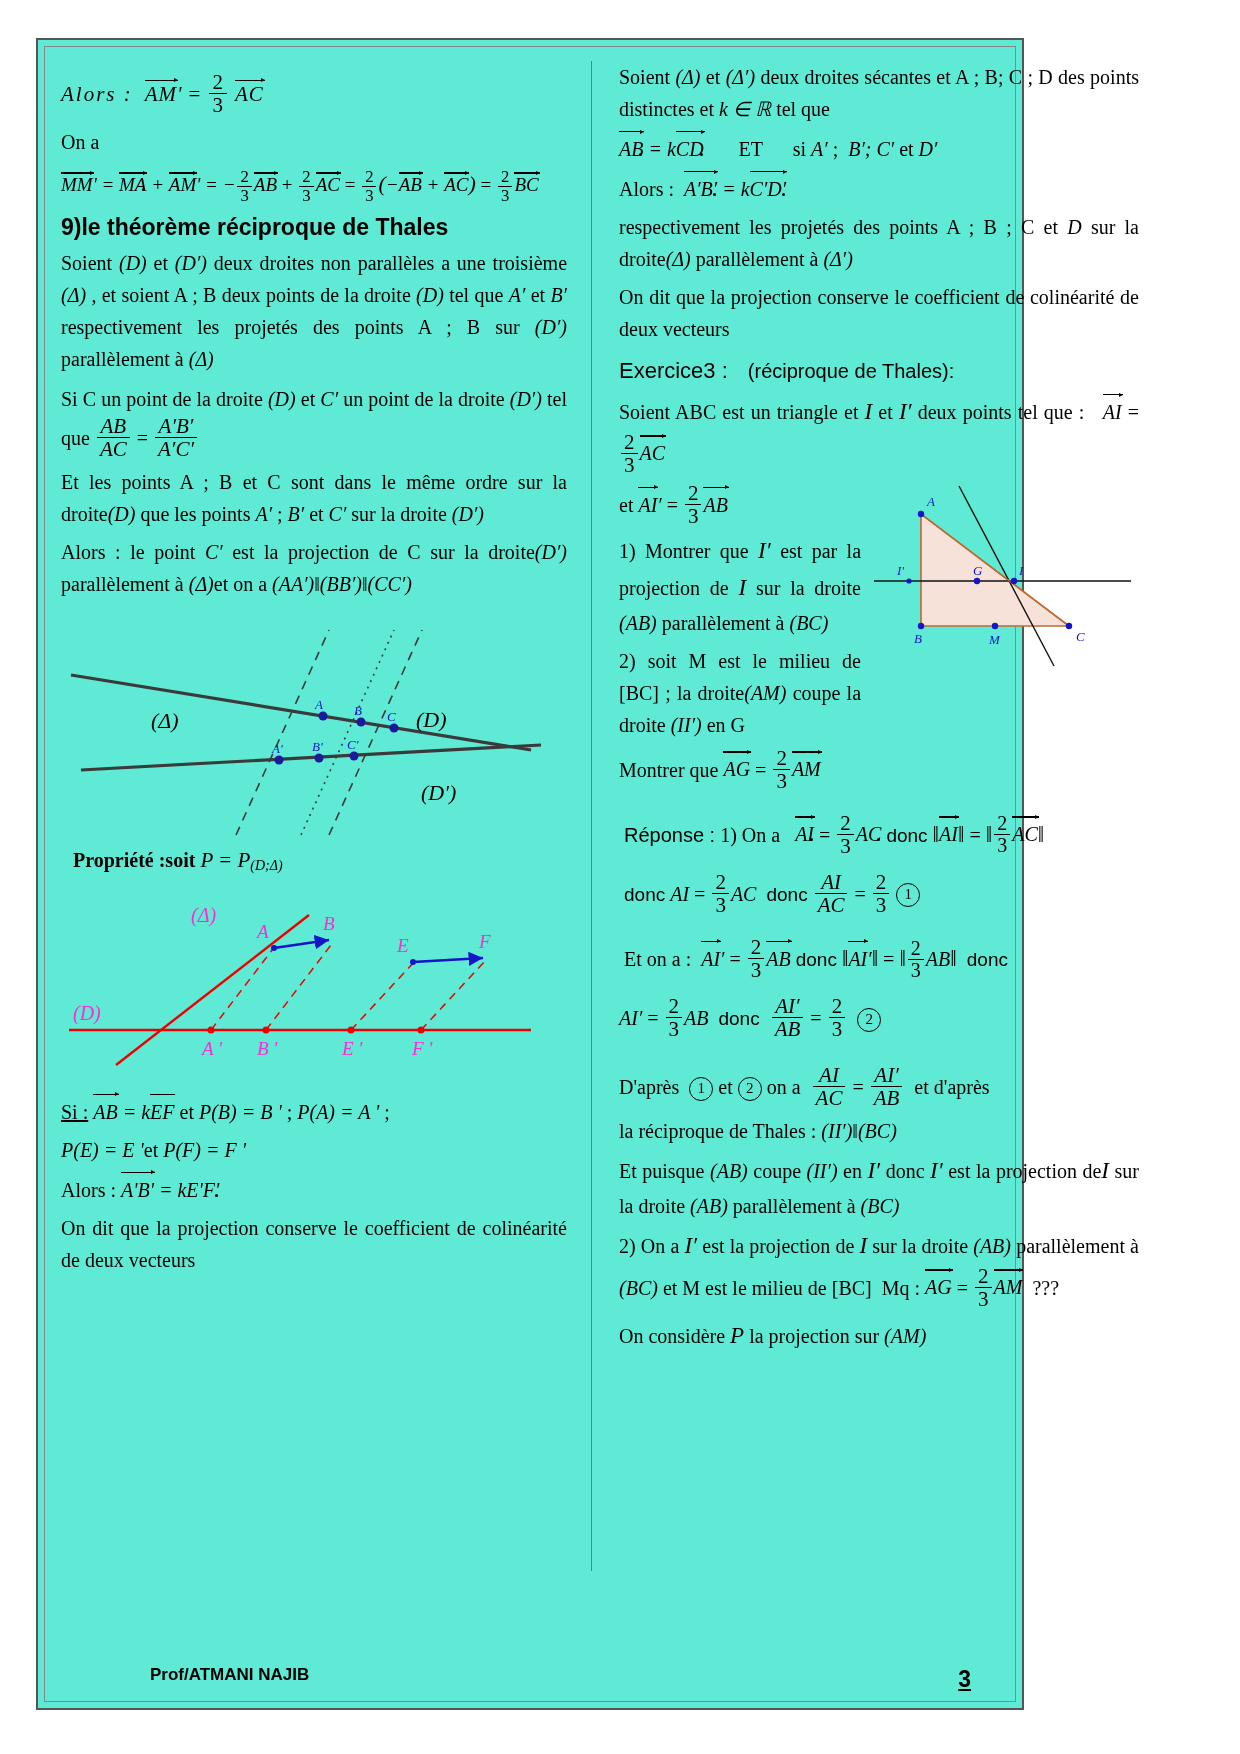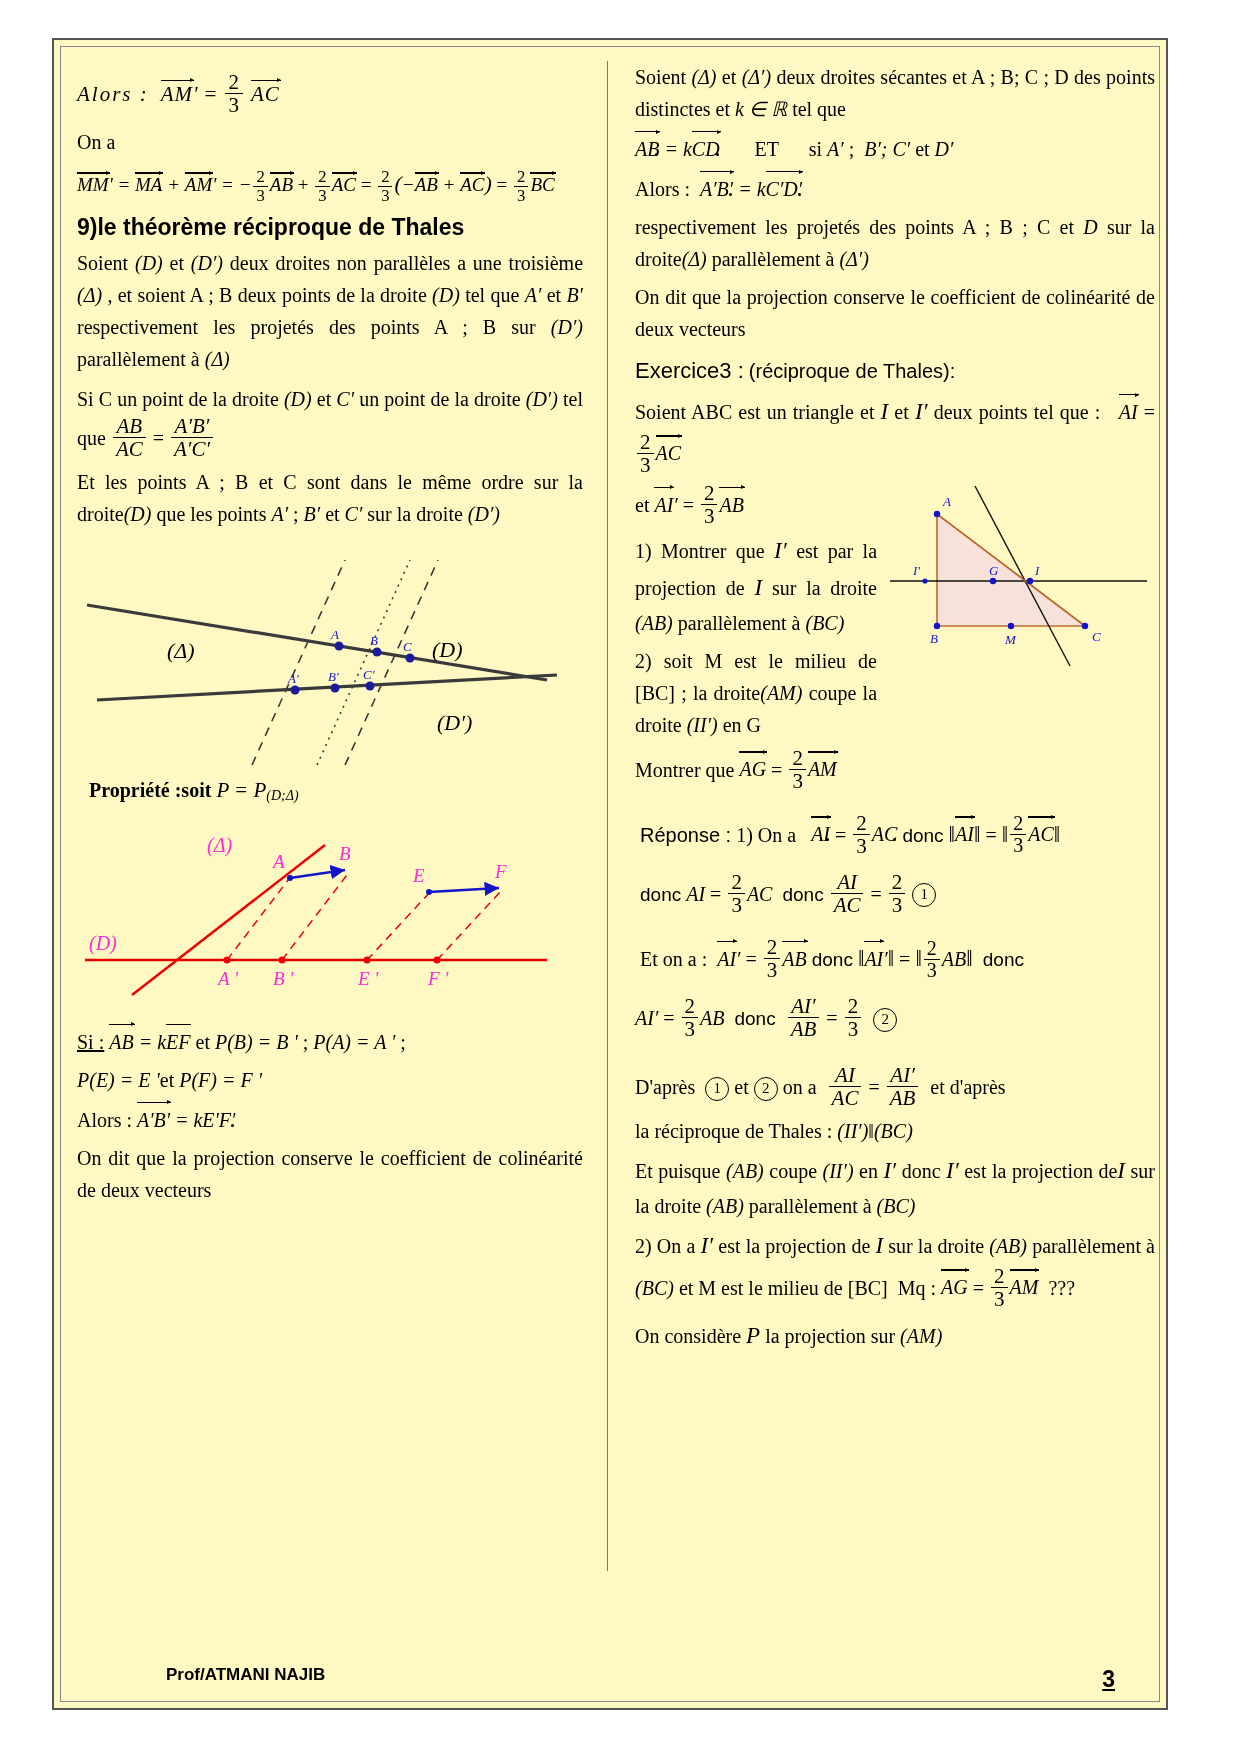--- a/index.html
+++ b/index.html
@@ -5,25 +5,25 @@
   html,body{margin:0;padding:0;}
   body{
     width:1240px;height:1754px;
     background:#ffffff;
     font-family:"Liberation Serif", serif;
     color:#000;
     position:relative;
   }
   .page{
     position:absolute;
-    left:52px;top:38px;
-    width:1116px;height:1672px;
+    left:36px;top:38px;
+    width:988px;height:1672px;
     border:2px solid #555;
     box-sizing:border-box;
-    background:#fef9c3;
+    background:#5eead4;
   }
   .inner{
     position:absolute;
     left:6px;top:6px;right:6px;bottom:6px;
     border:1px solid #888;
     box-sizing:border-box;
   }
   .cols{
     position:absolute;
     left:16px;top:14px;
@@ -118,20 +118,21 @@
      <p class="t just">Soient <span class="math">(D)</span> et <span class="math">(D′)</span> deux droites non parallèles a une troisième <span class="math">(Δ)</span> , et soient A ; B deux points de la droite <span class="math">(D)</span> tel que <span class="math">A′</span> et <span class="math">B′</span> respectivement les projetés des points A ; B sur <span class="math">(D′)</span> parallèlement à <span class="math">(Δ)</span></p>
 
      <p class="t just" style="margin-top:8px;">Si C un point de la droite <span class="math">(D)</span> et <span class="math">C′</span> un point de la droite <span class="math">(D′)</span> tel que
        <span class="frac" style="font-size:21px;"><span class="num math">AB</span><span class="den math">AC</span></span>
        =
        <span class="frac" style="font-size:21px;"><span class="num math">A′B′</span><span class="den math">A′C′</span></span>
      </p>
 
      <p class="t just" style="margin-top:6px;">Et les points A ; B et C sont dans le même ordre sur la droite<span class="math">(D)</span> que les points <span class="math">A′</span> ; <span class="math">B′</span> et <span class="math">C′</span> sur la droite <span class="math">(D′)</span></p>
 
+     <p class="t just" style="margin-top:6px;">Alors : le point <span class="math">C′</span> est la projection de C sur la droite<span class="math">(D′)</span> parallèlement à <span class="math">(Δ)</span>et on a <span class="math">(AA′)‖(BB′)‖(CC′)</span></p>
 
      <div class="fig">
        <svg width="500" height="230" viewBox="0 0 500 230">
 
          <line x1="10" y1="65" x2="470" y2="140" stroke="#3a3a3a" stroke-width="3.2"></line>
 
          <line x1="20" y1="160" x2="480" y2="135" stroke="#3a3a3a" stroke-width="3.2"></line>
 
          <line x1="175" y1="225" x2="268" y2="20" stroke="#3a3a3a" stroke-width="1.6" stroke-dasharray="9,7"></line>
          <line x1="240" y1="225" x2="333" y2="20" stroke="#3a3a3a" stroke-width="1.6" stroke-dotted="1" stroke-dasharray="2,5"></line>
@@ -226,21 +227,21 @@
      </p>
 
      <p class="t">Alors : &nbsp;<span class="math"><span class="vec">A′B′</span><span class="dotv"></span> = k<span class="vec">C′D′</span><span class="dotv"></span></span></p>
 
      <p class="t just">respectivement les projetés des points A ; B ; C et <span class="math">D</span> sur la droite<span class="math">(Δ)</span> parallèlement à <span class="math">(Δ′)</span></p>
 
      <p class="t just">On dit que la projection conserve le coefficient de colinéarité de deux vecteurs</p>
 
      <p class="t" style="margin-top:8px;">
        <span class="sans bold" style="font-size:22px;">Exercice3 :</span>
-       <span class="sans" style="font-size:20px;">(réciproque de Thales):</span>
+       <span class="sans" style="font-size:20px;margin-left:15px;">(réciproque de Thales):</span>
      </p>
 
      <p class="t just">Soient ABC est un triangle et <span class="math" style="font-size:23px;">I</span> et <span class="math" style="font-size:23px;">I′</span> deux points tel que : &nbsp;
        <span class="math"><span class="vec">AI</span></span> = <span class="frac" style="font-size:21px;"><span class="num">2</span><span class="den">3</span></span><span class="math"><span class="vec">AC</span></span>
      </p>
 
      <div style="position:relative;">
        <div style="float:right;width:270px;margin:-6px 0 0 8px;">
          <svg width="270" height="200" viewBox="0 0 270 200">
            <polygon points="52,38 52,150 200,150" fill="#f6e2d8" stroke="#c06a30" stroke-width="1.6"></polygon>

